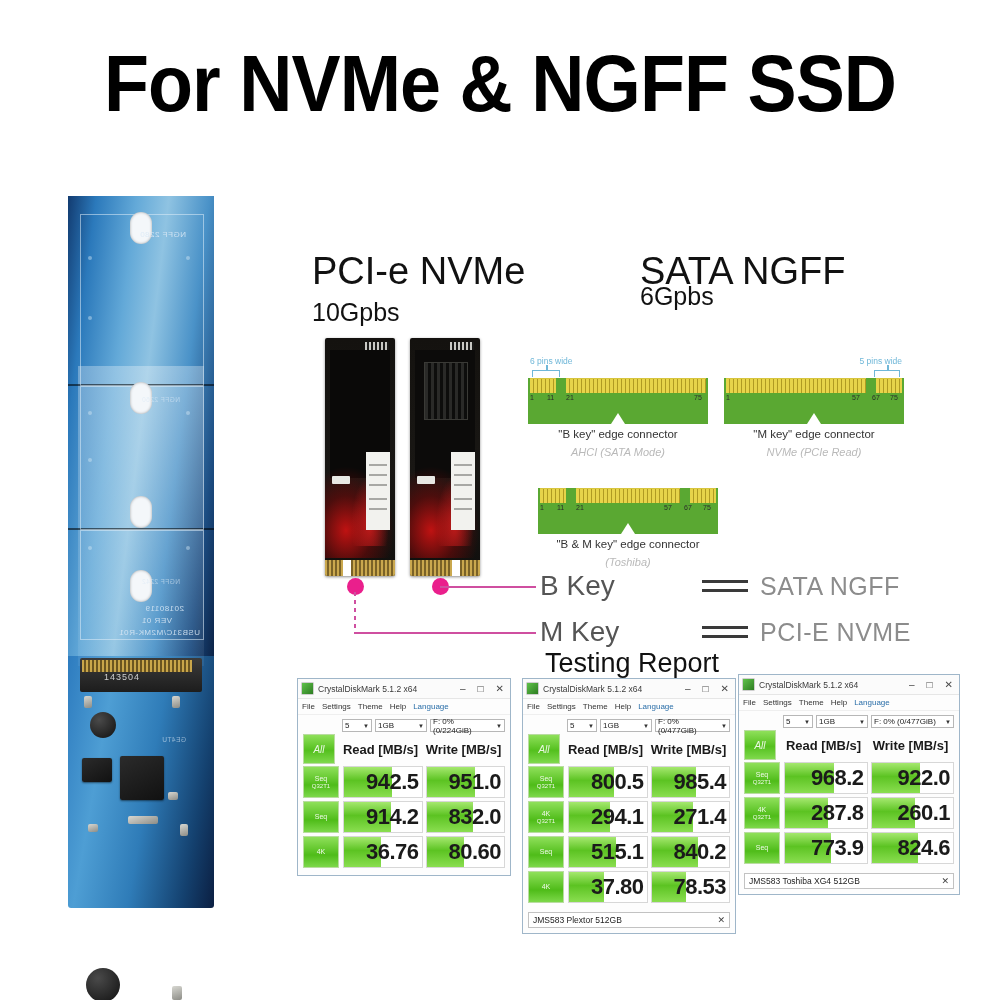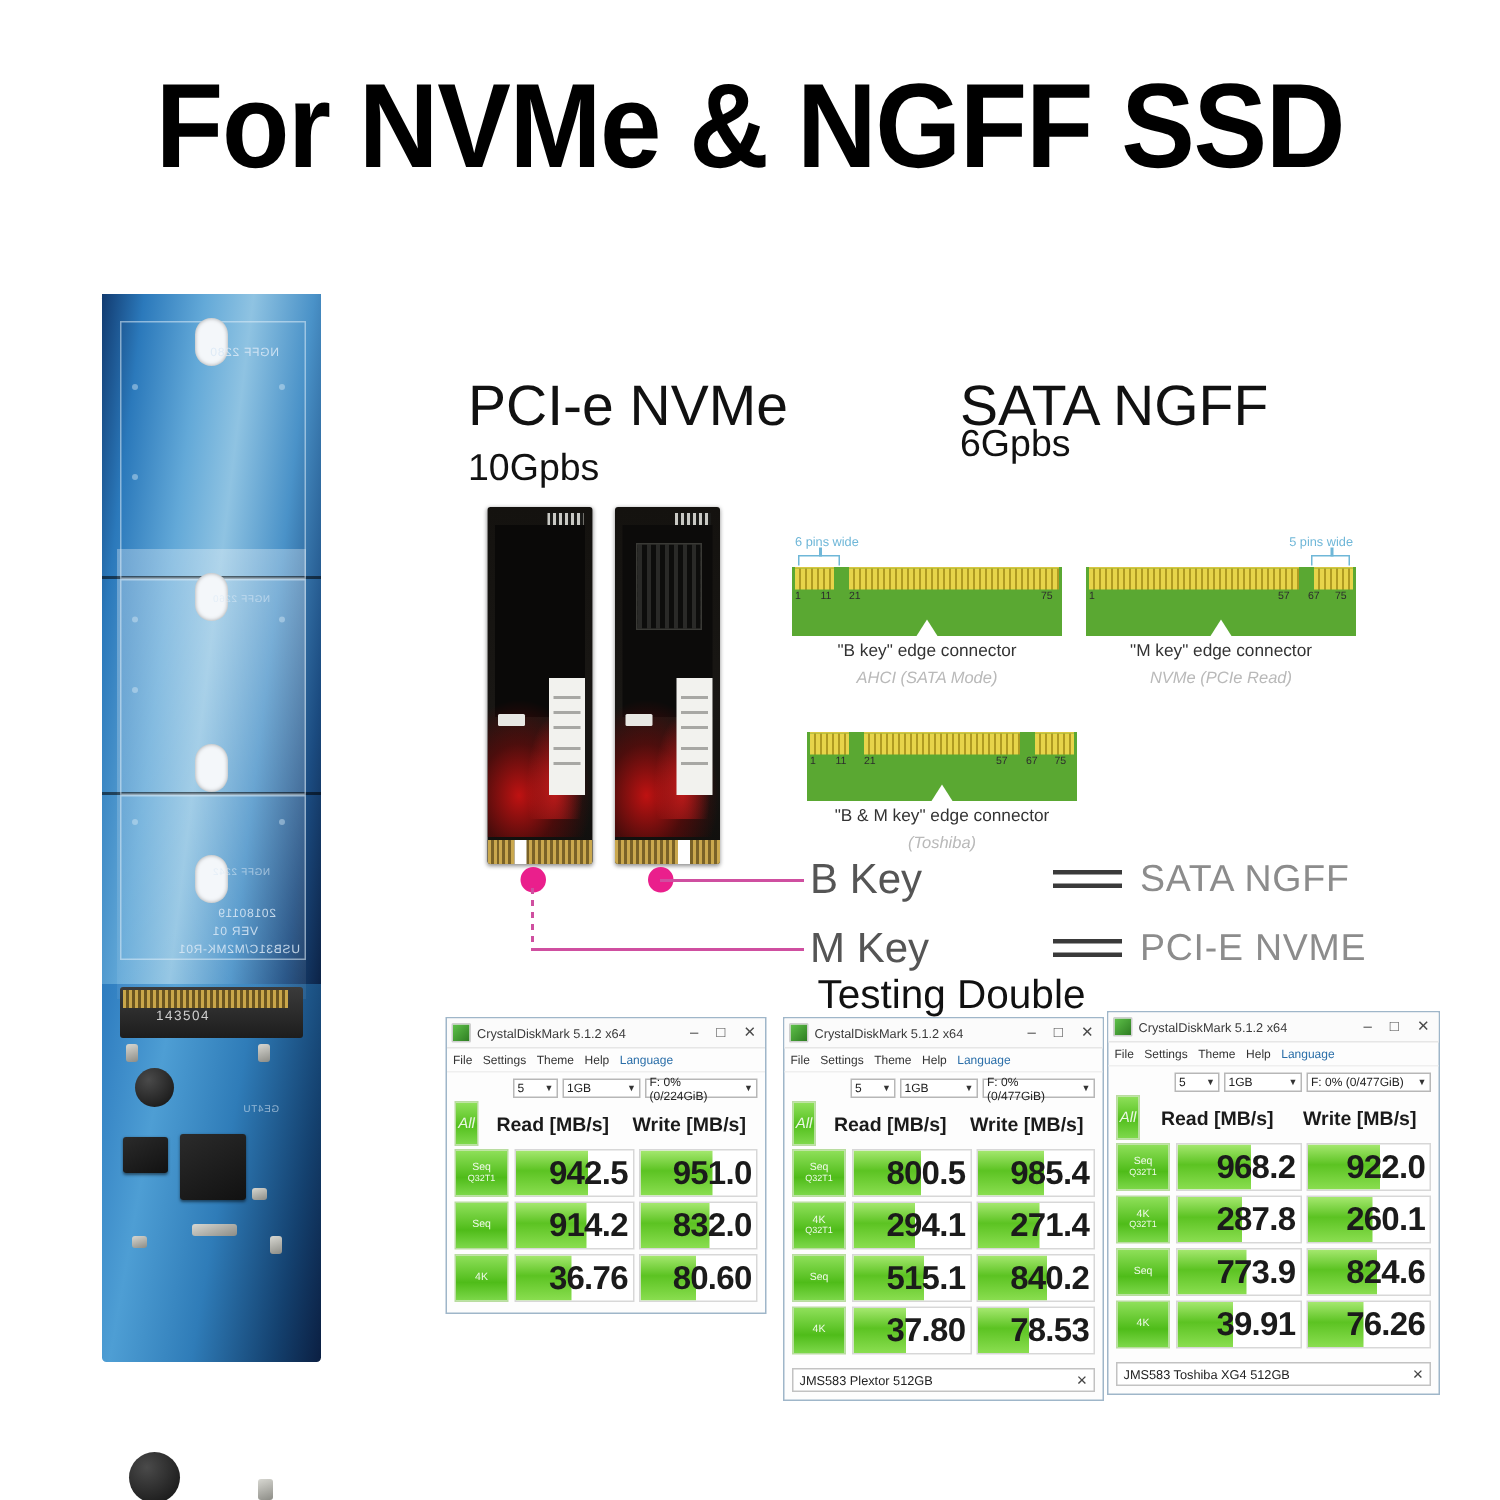--- a/index.html
+++ b/index.html
@@ -106,21 +106,21 @@
   .cdm-btns span{font-size:10px;color:#4a4a4a;line-height:1;}
   .cdm-menu{height:15px;display:flex;align-items:center;gap:7px;padding:0 4px;border-bottom:1px solid #efefef;}
   .cdm-menu span{font-size:8px;color:#333;white-space:nowrap;}
   .cdm-menu span.lang{color:#2a6ea8;}
   .cdm-ctrls{display:flex;align-items:center;gap:3px;padding:4px 5px 2px 5px;}
   .sel{border:1px solid #b7b7b7;background:#fff;height:13px;display:flex;align-items:center;
     justify-content:space-between;padding:0 2px;font-size:8px;color:#222;box-sizing:border-box;}
   .sel .car{font-size:6px;color:#333;margin-left:3px;}
   .cdm-grid{padding:0 5px 4px 5px;}
   .hrow{display:flex;align-items:center;margin-bottom:2px;}
-  .allbtn{width:16px;height:30px;margin-right:4px;flex:none;
+  .allbtn{width:32px;height:30px;margin-right:4px;flex:none;
     background:linear-gradient(180deg,#8fe05a,#54c01e 55%,#7fd94c);
     border:1px solid #b9dca0;display:flex;align-items:center;justify-content:center;
     font-size:10px;color:#eaf7e2;font-style:italic;box-sizing:border-box;}
   .hcol{flex:1;text-align:center;font-size:13px;font-weight:bold;color:#1a1a1a;}
   .drow{display:flex;align-items:stretch;margin-bottom:3px;}
   .rlbl{width:36px;flex:none;margin-right:4px;border:1px solid #b9dca0;box-sizing:border-box;
     background:linear-gradient(180deg,#8fe05a,#4fbc19 60%,#7dd84a);
     display:flex;flex-direction:column;align-items:center;justify-content:center;
     color:#f0faea;line-height:1.05;padding:1px 0;}
   .rlbl b{font-size:7px;font-weight:normal;}
@@ -294,21 +294,21 @@
       <b></b>
       <b></b>
     </div>
   <div class="leg-eq" style="left:702px;top:626px">
       <b></b>
       <b></b>
     </div>
   <div class="leg-eq2" style="left:760px;top:572px">SATA NGFF</div>
   <div class="leg-eq2" style="left:760px;top:618px">PCI-E NVME</div>
 
-  <div class="testing-title" style="left:545px;top:648px">Testing Double</div>
+  <div class="testing-title" style="left:545px;top:648px">Testing Report</div>
 
   <div id="cdm-windows">
       <div class="cdm" style="left: 297px; top: 678px; width: 214px;">
         <div class="cdm-title">
           <div class="cdm-ico"></div>
           <div class="cdm-t">CrystalDiskMark 5.1.2 x64</div>
           <div class="cdm-btns">
             <span>–</span>
             <span>□</span>
             <span>✕</span>
@@ -556,33 +556,20 @@
             </div>
             <div class="cell">
               <div class="fill" style="width: 57%;"></div>
               <div class="num">773.9</div>
             </div>
             <div class="cell">
               <div class="fill" style="width: 57%;"></div>
               <div class="num">824.6</div>
             </div>
           </div>
-          <div class="drow">
-            <div class="rlbl">
-              <b>4K</b>
-            </div>
-            <div class="cell">
-              <div class="fill" style="width: 46%;"></div>
-              <div class="num">39.91</div>
-            </div>
-            <div class="cell">
-              <div class="fill" style="width: 46%;"></div>
-              <div class="num">76.26</div>
-            </div>
-          </div>
         </div>
         <div class="cdm-foot">
           <div class="cmt">
             <span>JMS583 Toshiba XG4 512GB</span>
             <span class="x">✕</span>
           </div>
         </div>
       </div>
     </div>
 

